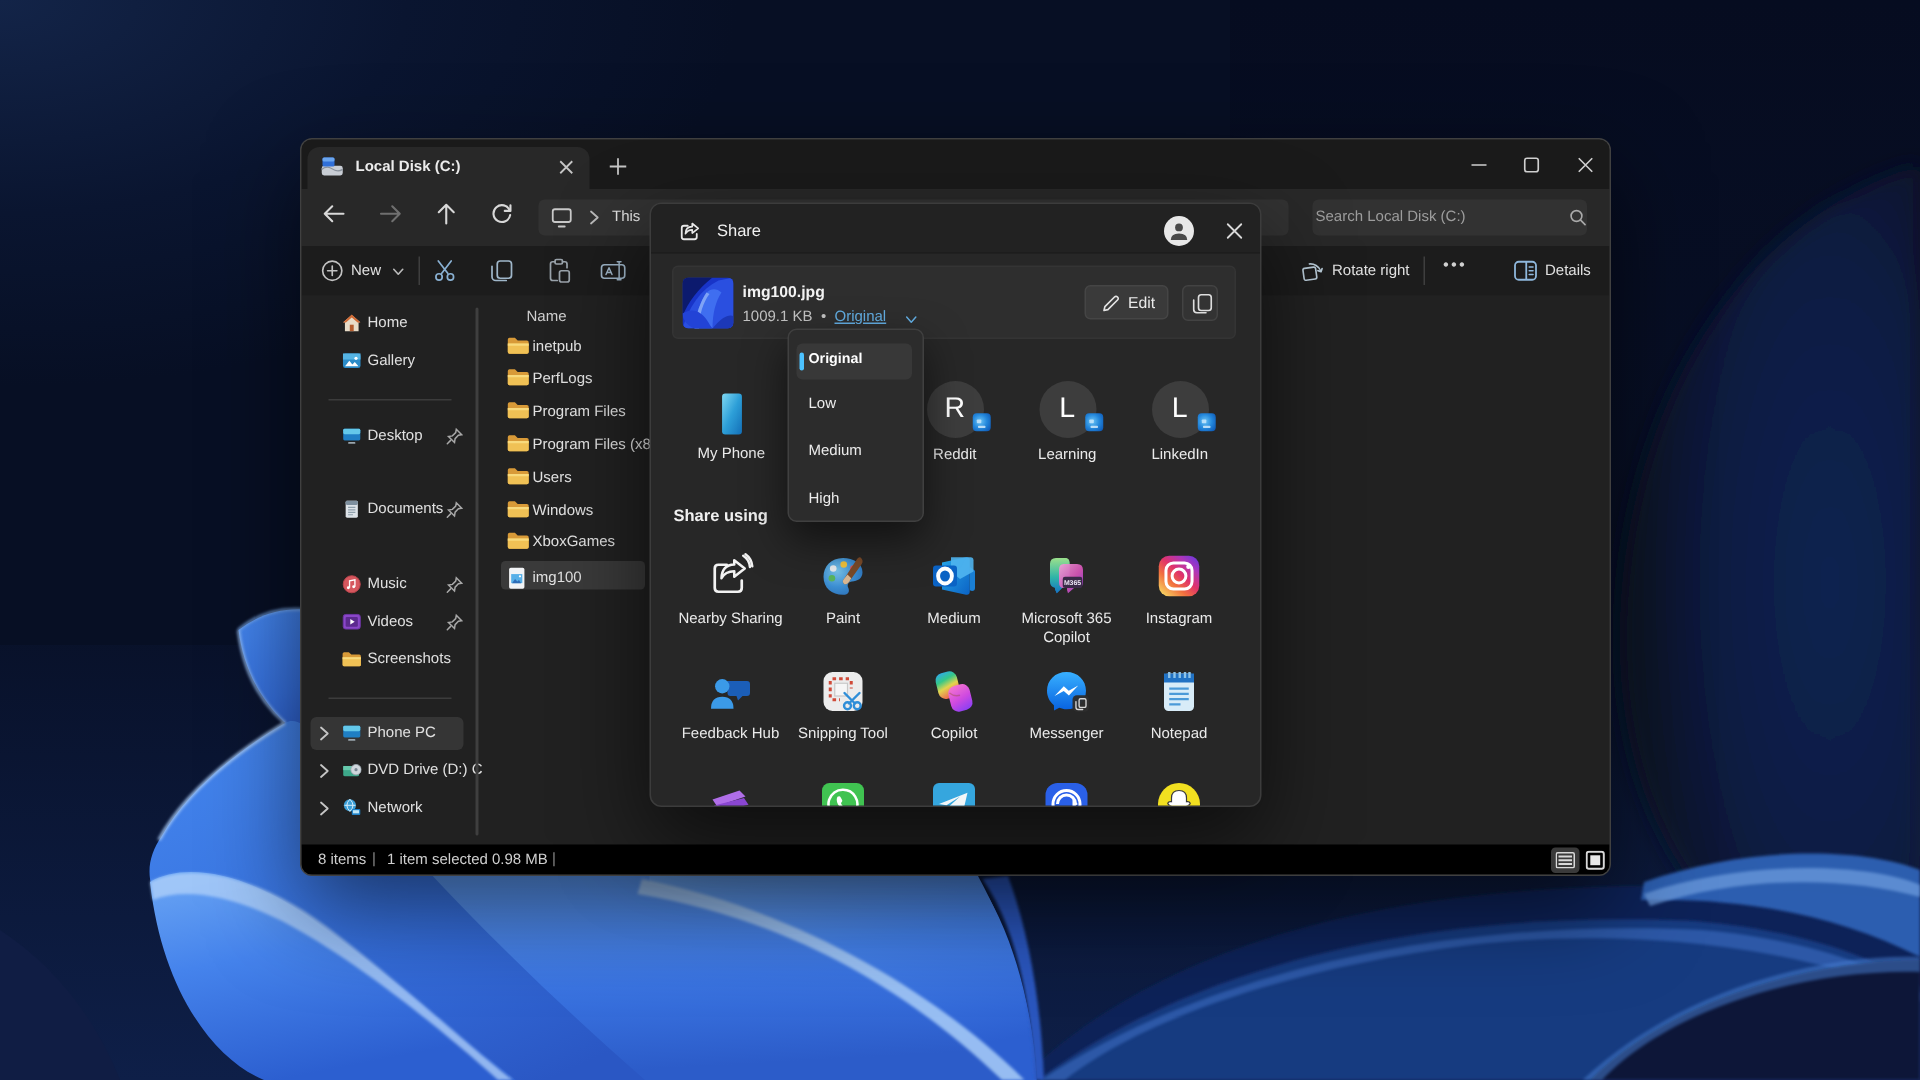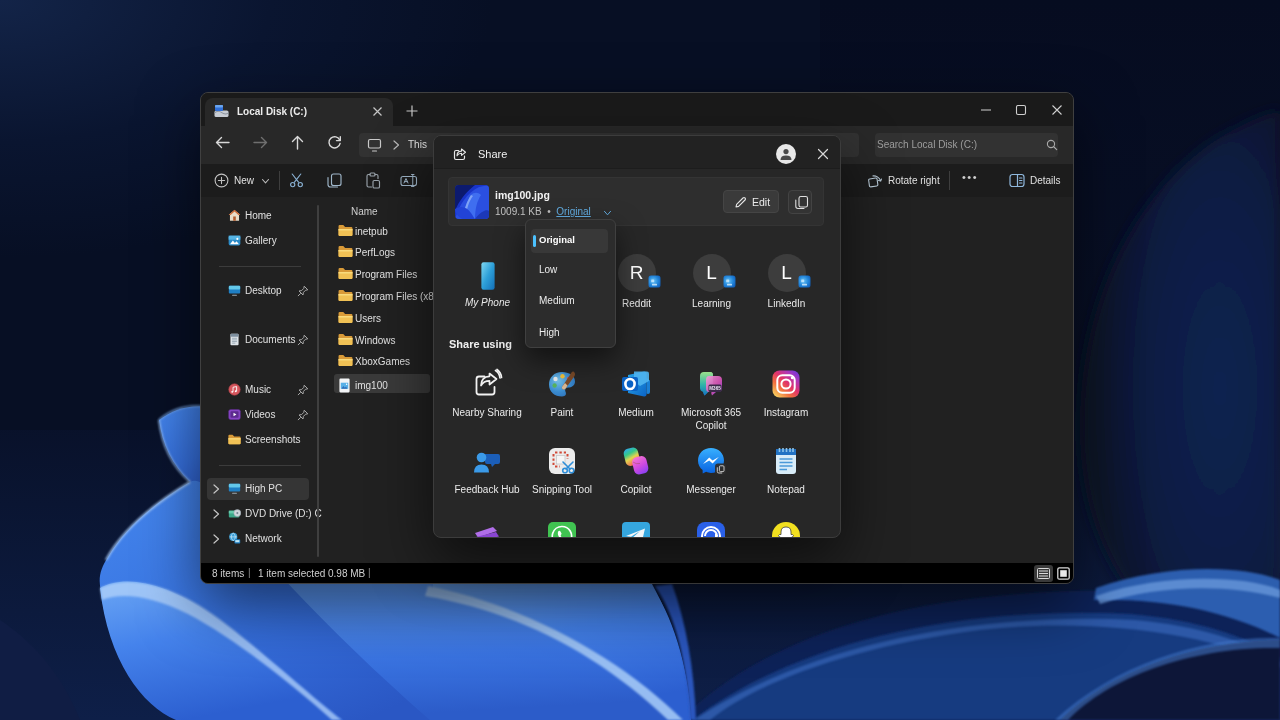--- a/index.html
+++ b/index.html
@@ -318,21 +318,21 @@
     <div style="position:absolute;left:6px;top:281px;width:102px;height:22px;background:#353535;border-radius:4px;"></div>
     <div class="srow" style="top:281px">
           <svg class="chev" viewBox="0 0 12 12">
             <path d="M4 2 L8.5 6 L4 10" stroke="#c5c5c5" stroke-width="1.2" fill="none" stroke-linecap="round" stroke-linejoin="round"></path>
           </svg>
           <svg class="ic" viewBox="0 0 16 16">
             <rect x="1" y="2.2" width="14" height="9.6" rx="1.2" fill="#1f7fc4"></rect>
             <rect x="1" y="2.2" width="14" height="4.5" rx="1.2" fill="#63c8ea"></rect>
             <rect x="5" y="13.2" width="6" height="1.4" rx="0.7" fill="#9aa6ae"></rect>
           </svg>
-          <span class="lbl" style="color:#e0e0e0">High PC</span>
+          <span class="lbl" style="color:#e0e0e0">Phone PC</span>
         </div>
     <div class="srow" style="top:306px">
           <svg class="chev" viewBox="0 0 12 12">
             <path d="M4 2 L8.5 6 L4 10" stroke="#c5c5c5" stroke-width="1.2" fill="none" stroke-linecap="round" stroke-linejoin="round"></path>
           </svg>
           <svg class="ic" viewBox="0 0 16 16">
             <rect x="1" y="4.5" width="13" height="8.5" rx="1.4" fill="#3da88a"></rect>
             <rect x="1" y="4.5" width="13" height="3.4" fill="#66c9ac"></rect>
             <circle cx="11.5" cy="7.5" r="4.3" fill="#cfd6dc"></circle>
             <circle cx="11.5" cy="7.5" r="4.3" fill="none" stroke="#9aa4ad" stroke-width="0.7"></circle>
@@ -479,21 +479,21 @@
       </svg>
     <span style="position:absolute;left:28px;top:5px;font-size:10.5px;color:#eaeaea;">Edit</span>
   </div>
   <div id="copybtn">
     <svg style="position:absolute;left:4.5px;top:3.5px" width="15" height="15" viewBox="0 0 15 15">
         <rect x="5" y="1.5" width="8.5" height="10.5" rx="1.8" fill="none" stroke="#dedede" stroke-width="1.1"></rect>
         <path d="M10 13.5 H4 Q1.8 13.5 1.8 11.3 V5" fill="none" stroke="#dedede" stroke-width="1.1" stroke-linecap="round"></path>
       </svg>
   </div>
 
-  <div class="tgt" style="left:16px;top:118px;font-style:italic;">
+  <div class="tgt" style="left:16px;top:118px;">
     <svg width="18" height="30" viewBox="0 0 20 34" style="display:block;margin:7px auto 0;">
       <defs>
           <linearGradient id="gPhone" x1="0" y1="0" x2="1" y2="1">
             <stop offset="0%" stop-color="#7fd8f2"></stop>
             <stop offset="50%" stop-color="#2d9fd8"></stop>
             <stop offset="100%" stop-color="#1470b8"></stop>
           </linearGradient>
         </defs>
       <rect x="2.5" y="1.5" width="15" height="31" rx="2.5" fill="url(#gPhone)"></rect>
     </svg>

